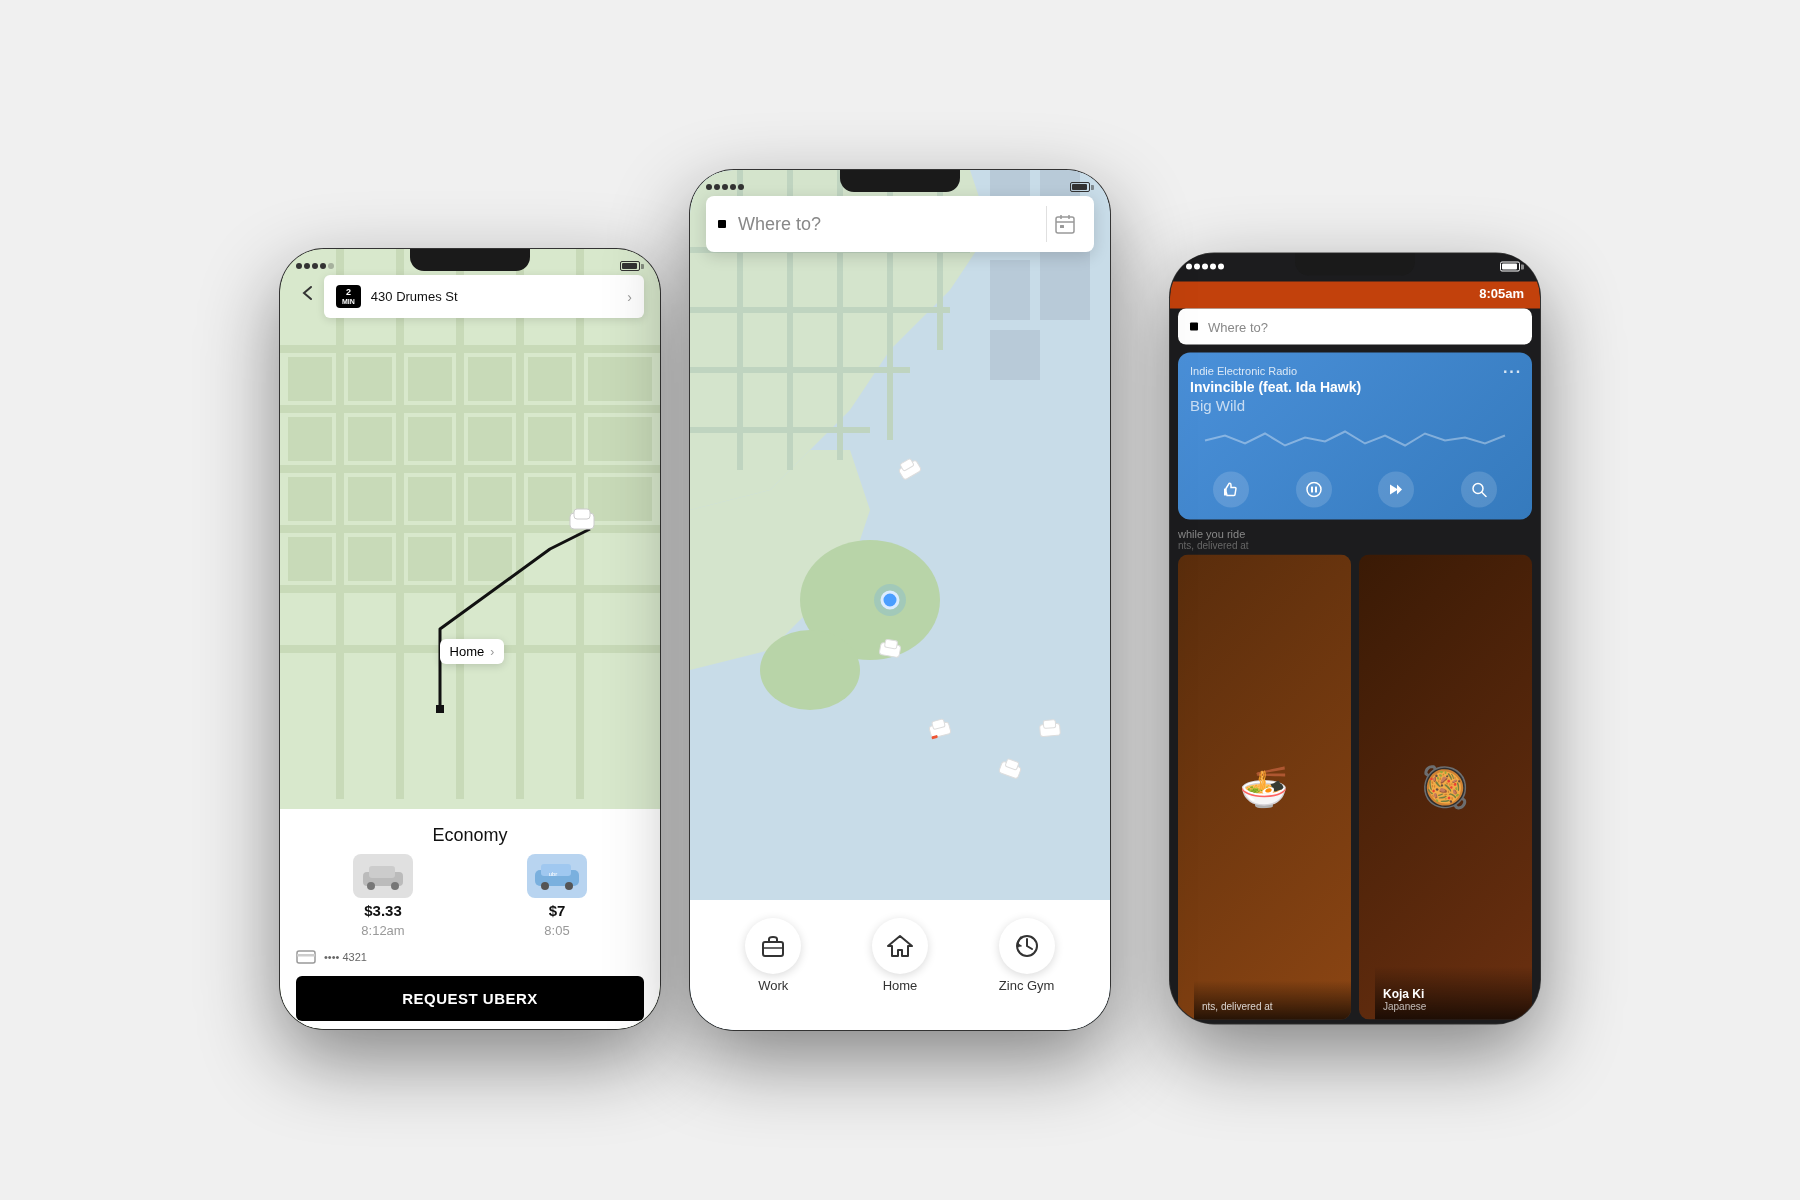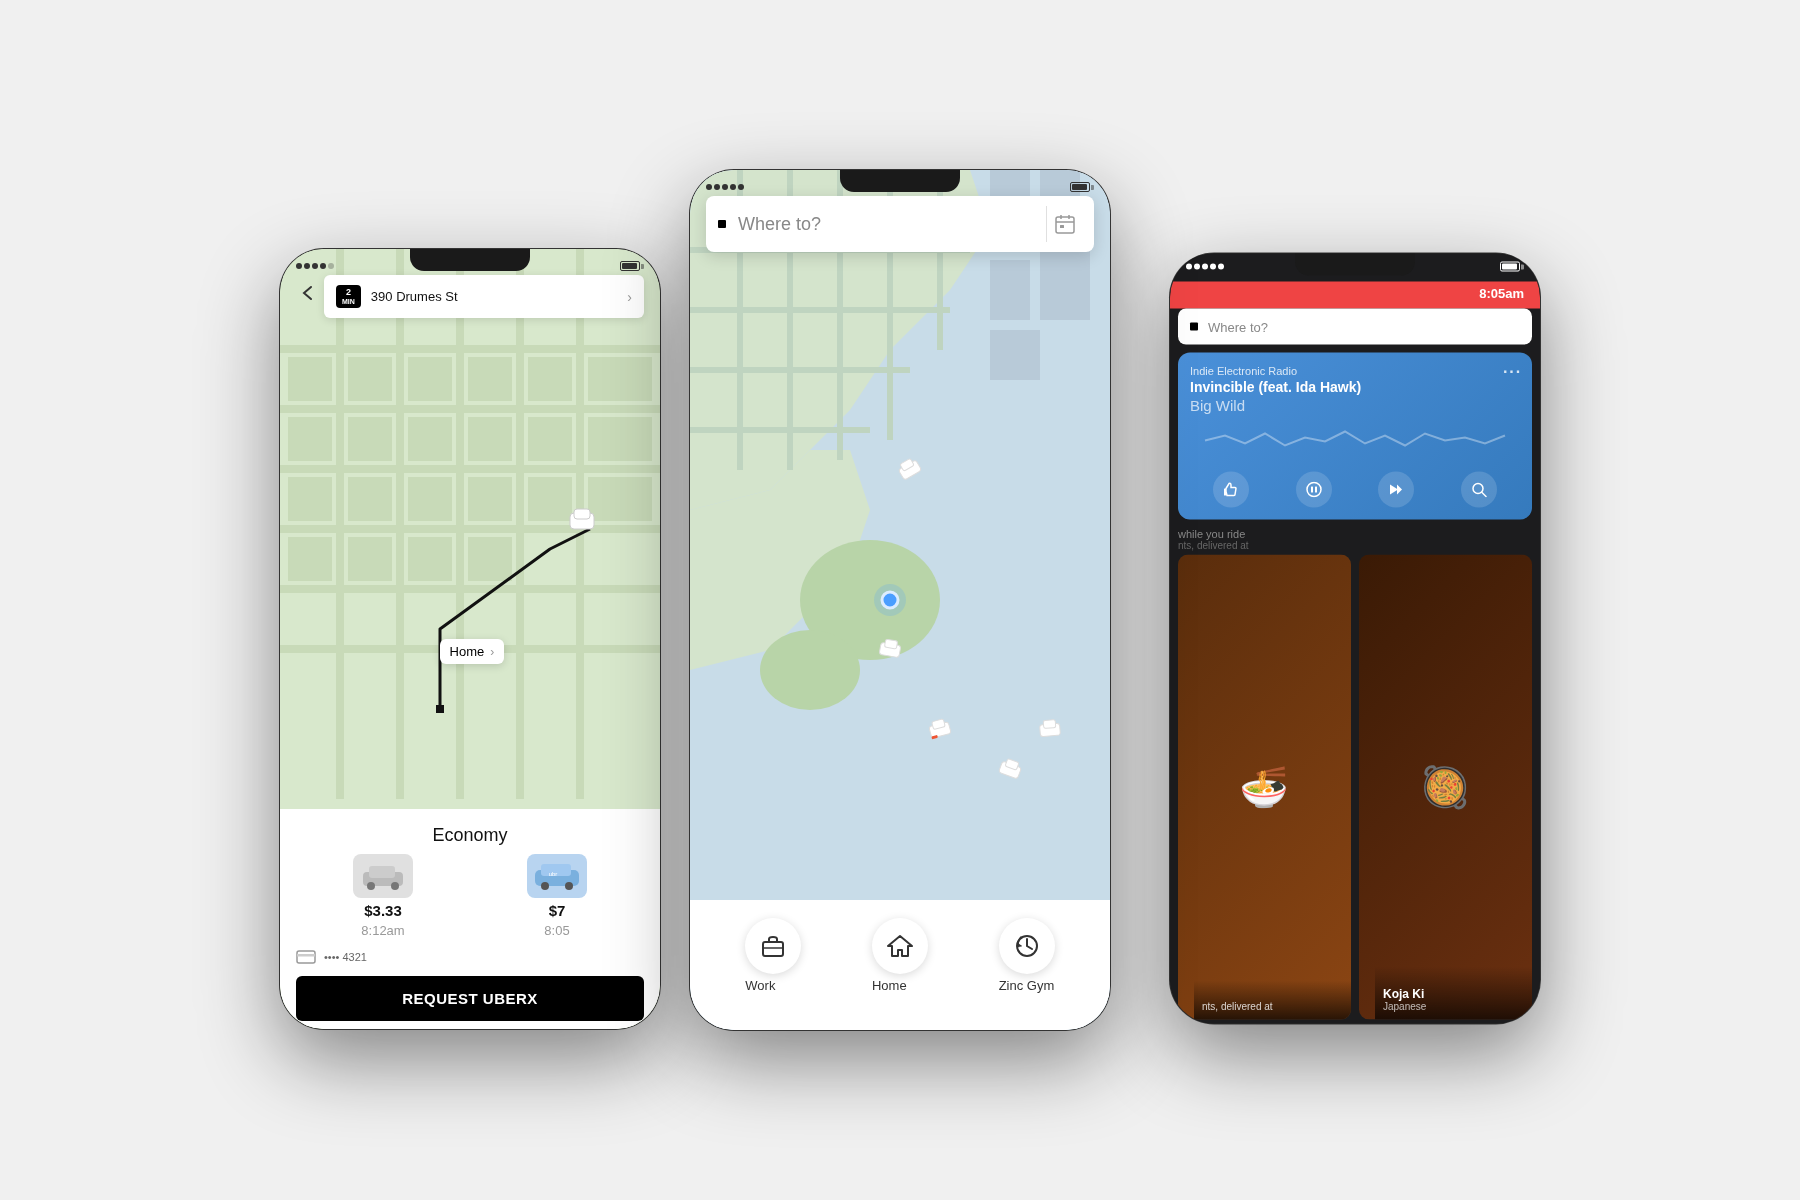--- a/index.html
+++ b/index.html
@@ -220,21 +220,21 @@
       align-items: center;
       justify-content: space-around;
       padding: 0 20px 20px;
       z-index: 6;
       border-radius: 0 0 40px 40px;
     }
 
     .dest-item {
       display: flex;
       flex-direction: column;
-      align-items: flex-start;
+      align-items: center;
       gap: 4px;
       cursor: pointer;
     }
 
     .dest-icon {
       width: 56px; height: 56px;
       border-radius: 50%;
       background: #fff;
       box-shadow: 0 2px 10px rgba(0,0,0,0.15);
       display: flex;
@@ -599,21 +599,21 @@
         <svg width="20" height="20" viewBox="0 0 20 20">
           <path d="M13 4 L6 10 L13 16" stroke="#333" stroke-width="2" fill="none" stroke-linecap="round"></path>
         </svg>
       </div>
 
       <div class="address-bar" style="top:26px;left:44px;right:16px;">
         <div class="min-badge">
           <div>2</div>
           <div style="font-size:7px;">MIN</div>
         </div>
-        <div class="address-text">390 Drumes St</div>
+        <div class="address-text">430 Drumes St</div>
         <div class="chevron-right">›</div>
       </div>
 
       <div class="left-bottom" style="height:220px;">
         <div class="economy-label">Economy</div>
         <div class="ride-options">
           <div class="ride-card">
             <div class="ride-img">
               <svg class="car-svg" viewBox="0 0 48 28">
                 <rect x="4" y="10" width="40" height="14" rx="4" fill="#bbb"></rect>
@@ -809,21 +809,21 @@
         <div class="battery-icon">
           <div class="battery-body">
               <div class="battery-fill" style="right:2px;background:#fff;"></div>
             </div>
           <div class="battery-tip"></div>
         </div>
       </div>
 
       <div style="position:absolute;top:0;left:0;right:0;bottom:0;display:flex;flex-direction:column;padding-top:28px;">
 
-        <div style="background:#ef4444;padding:4px 16px 8px;text-align:right;flex-shrink:0;">
+        <div style="background:#c2410c;padding:4px 16px 8px;text-align:right;flex-shrink:0;">
           <div style="color:#fff;font-size:13px;font-weight:600;">8:05am</div>
         </div>
 
         <div style="background:#fff;margin:0 8px;border-radius:8px;height:36px;flex-shrink:0;display:flex;align-items:center;padding:0 12px;">
           <div style="width:8px;height:8px;background:#000;border-radius:1px;margin-right:10px;"></div>
           <div style="flex:1;font-size:13px;color:#888;">Where to?</div>
         </div>
 
         <div class="music-card" style="margin-top:8px;">
           <div class="music-dots">···</div>

